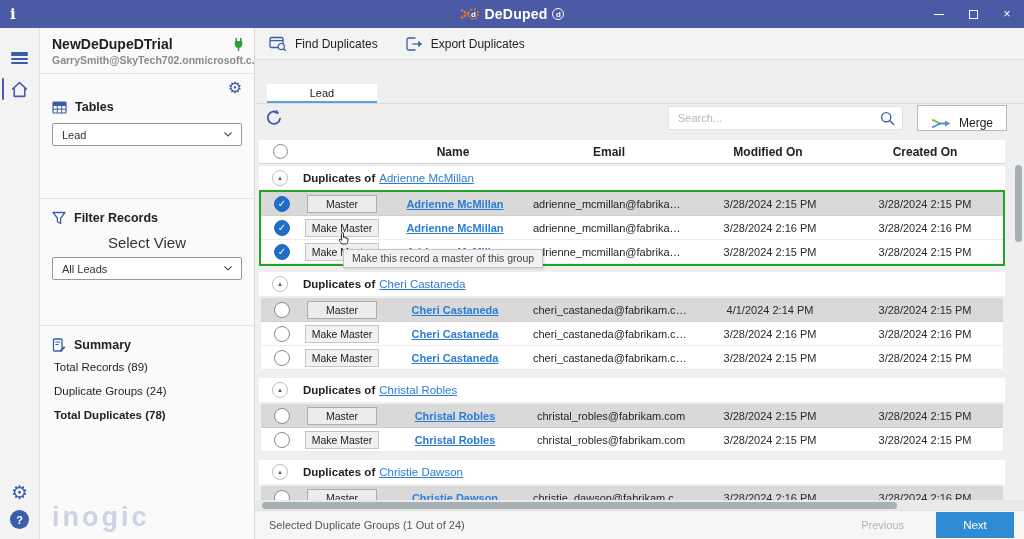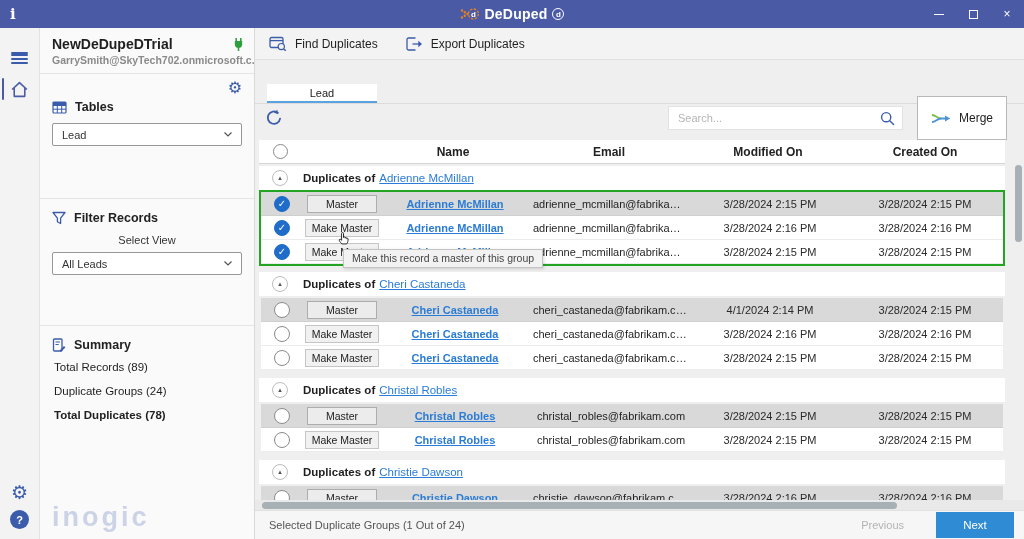--- a/index.html
+++ b/index.html
@@ -36,37 +36,37 @@
   .acct-name{font-size:14px;font-weight:bold;color:#1f1f1f;}
   .acct-mail{font-size:10.5px;color:#8a8a8a;margin-top:2px;font-weight:bold;}
   .acct-plug{position:absolute;right:10px;top:9px;}
   .sec{padding:6px 12px 12px;border-bottom:1px solid #e4e4e4;}
   .sec-tables{height:125px;}
   .sec-filter{height:127px;padding-top:12px;text-align:center;}
   .sec-summary{flex:1;padding-top:12px;border-bottom:none;}
   .sync-row{display:flex;justify-content:flex-end;height:20px;}
   .sec-title{display:flex;align-items:center;gap:8px;font-size:12.5px;font-weight:bold;color:#222;margin-bottom:9px;}
   .selectbox{height:23px;border:1px solid #979797;border-radius:2px;background:#fff;display:flex;align-items:center;padding:0 9px;font-size:11px;color:#333;justify-content:space-between;}
-  .mini-label{font-size:11px;color:#333;margin:8px 0 6px;}
+  .mini-label{font-size:15px;color:#333;margin:8px 0 6px;}
   .sum-item{font-size:11.5px;color:#1f1f1f;margin:0 0 12px 2px;}
   .sum-item.bold{font-weight:bold;}
   .brand{position:absolute;left:12px;bottom:6px;font-size:27px;font-weight:bold;letter-spacing:3px;color:var(--brand);}
   
   .main{flex:1;display:flex;flex-direction:column;background:#efefef;position:relative;min-width:0;}
   .toolbar{height:32px;background:#f3f3f3;border-bottom:1px solid #e1e1e1;display:flex;align-items:center;gap:28px;padding:0 14px;flex:0 0 32px;}
   .tool-btn{display:flex;align-items:center;gap:8px;font-size:12px;color:#1f1f1f;}
   .spacer{height:24px;flex:0 0 24px;}
   .tabbar{height:20px;flex:0 0 20px;display:flex;border-bottom:1px solid #dcdcdc;padding-left:12px;}
   .tab{width:110px;background:#fff;font-size:11px;display:flex;align-items:center;justify-content:center;border-bottom:2px solid var(--tabline);color:#222;}
   .controls{height:36px;flex:0 0 36px;display:flex;align-items:center;padding:0 17px 8px 8px;gap:14px;}
   .refresh{width:22px;height:22px;display:flex;align-items:center;justify-content:center;}
   .searchbox{margin-left:auto;width:235px;height:24px;background:#fff;border:1px solid #e2e2e2;display:flex;align-items:center;padding:0 7px 0 9px;}
   .searchbox input{border:none;outline:none;flex:1;font-size:11px;color:#333;font-family:inherit;background:transparent;}
   .searchbox input::placeholder{color:#b5b5b5;}
-  .merge-btn{width:90px;height:44px;background:#fff;border:1px solid #b9b9b9;display:flex;align-items:center;justify-content:center;gap:8px;font-size:12px;color:#222;}
+  .merge-btn{width:90px;height:26px;background:#fff;border:1px solid #b9b9b9;display:flex;align-items:flex-end;justify-content:center;gap:8px;font-size:12px;color:#222;}
   
   .grid-row{display:grid;grid-template-columns:42px 78px 148px 164px 154px 1fr;align-items:center;}
   .listhead{height:24px;flex:0 0 24px;background:#fff;border-bottom:1px solid #d6d6d6;margin:0 19px 0 4px;font-weight:bold;font-size:12px;}
   .listhead .cell{text-align:center;}
   .radio{width:15px;height:15px;border:1.4px solid #8a8a8a;border-radius:50%;background:#fff;justify-self:center;}
   .glist{flex:1;overflow:hidden;padding:2px 19px 0 4px;}
   .group{margin-bottom:6px;}
   .ghead{height:24px;background:#fff;font-size:11.5px;}
   .collapse-circle{width:16px;height:16px;border:1px solid #bdbdbd;border-radius:50%;display:flex;align-items:center;justify-content:center;font-size:7px;color:#555;justify-self:center;background:#fff;}
   .ghead-text{grid-column:2 / span 3;padding-left:2px;}

